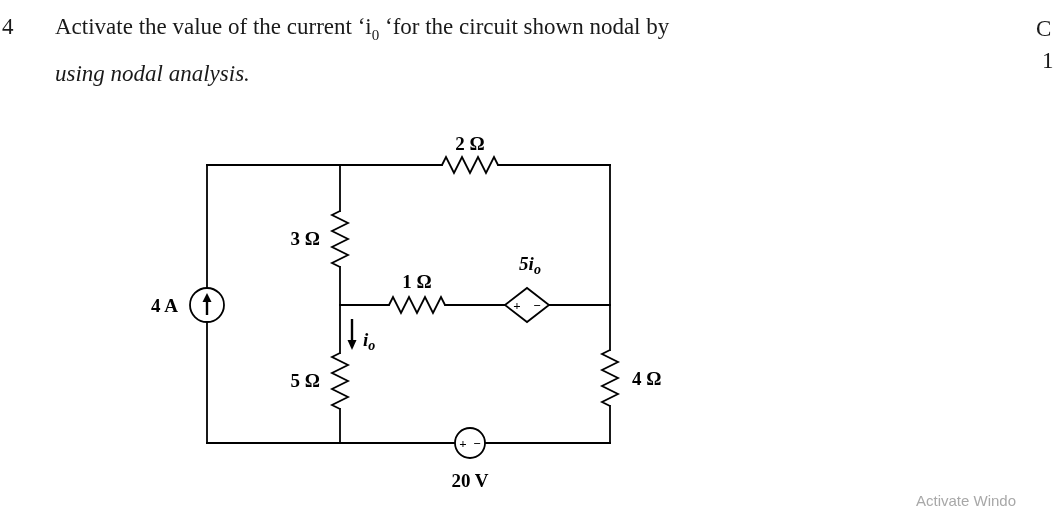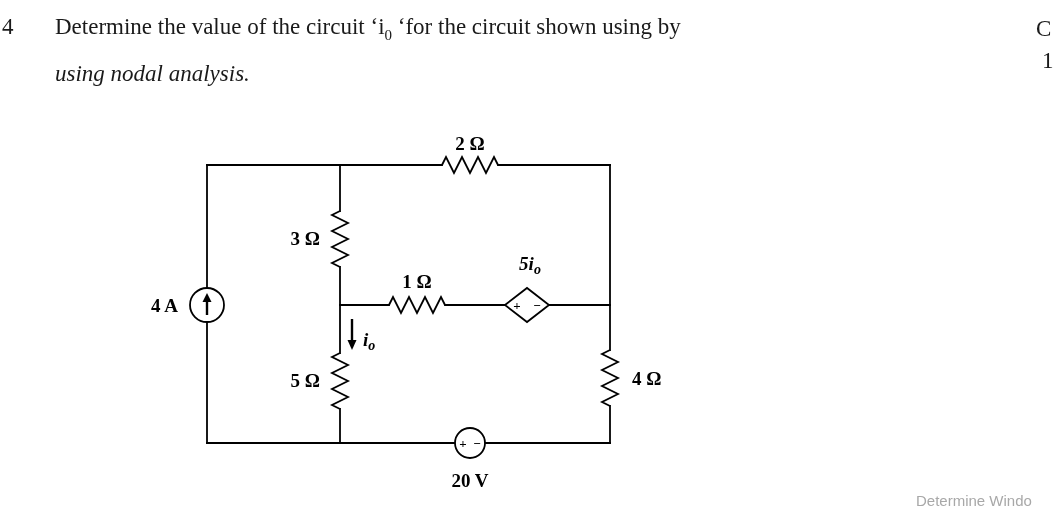--- a/index.html
+++ b/index.html
@@ -31,28 +31,28 @@
   .arrow-head { fill:#000; stroke:none; }
   .lbl { font-family:"Liberation Serif", serif; font-size:19px; font-weight:bold; fill:#000; }
   .italic { font-style:italic; }
   .sign { font-family:"Liberation Serif", serif; font-size:13px; font-weight:bold; fill:#000; }
 </style>
 </head>
 <body>
 
 <div class="qnum">4</div>
 
-<div class="qline line1"><span>Determine the value of the circuit ‘i</span><sub>0</sub><span> ‘for the circuit shown using by</span></div>
+<div class="qline line1"><span>Activate the value of the current ‘i</span><sub>0</sub><span> ‘for the circuit shown nodal by</span></div>
 
 <div class="qline line2">using nodal analysis.</div>
 
 <div class="margin-c">C</div>
 <div class="margin-1">1</div>
 
-<div class="watermark">Determine Windo</div>
+<div class="watermark">Activate Windo</div>
 
 <svg class="circuit" width="570" height="388" viewBox="0 0 570 388">
 
   <g>
 
     <line class="wire" x1="77" y1="45" x2="312" y2="45"></line>
     <line class="wire" x1="368" y1="45" x2="480" y2="45"></line>
 
     <line class="wire" x1="77" y1="45" x2="77" y2="168"></line>
     <line class="wire" x1="77" y1="202" x2="77" y2="323"></line>

